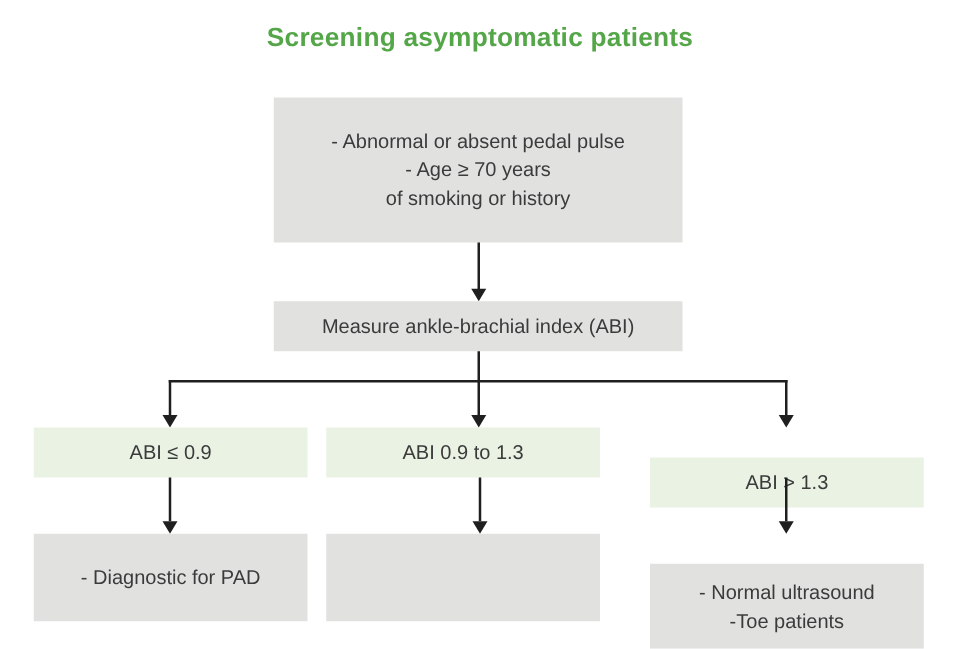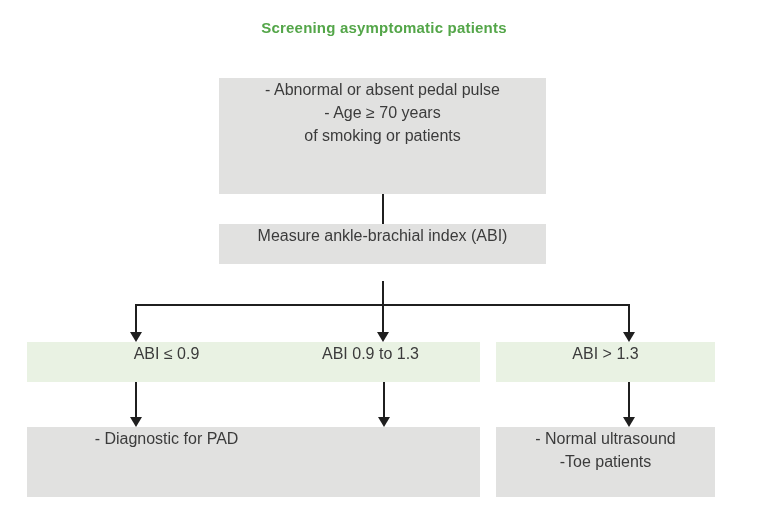--- a/index.html
+++ b/index.html
@@ -12,45 +12,46 @@
     color: #3b3b3b;
     overflow: hidden;
   }
   .title {
     position: absolute;
     top: 19px;
     left: 0;
     width: 768px;
     margin: 0;
     text-align: center;
-    font-size: 15px;
+    font-size: 21px;
     font-weight: bold;
     color: #54a649;
     letter-spacing: 0.2px;
   }
   .box {
     position: absolute;
     display: flex;
     flex-direction: column;
     align-items: center;
+    justify-content: center;
     font-size: 16px;
     line-height: 23px;
     text-align: center;
   }
   .gray  { background: #e1e1e0; }
   .green { background: #e9f2e3; }
 
   .criteria-box { left: 219px; top: 78px;  width: 327px; height: 116px; }
-  .measure-box  { left: 219px; top: 224px; width: 327px; height: 40px; }
+  .measure-box  { left: 219px; top: 241px; width: 327px; height: 40px; }
 
   .cond-box   { top: 342px; height: 40px; width: 219px; }
   .result-box { top: 427px; height: 70px; width: 219px; }
-  .col0 { left: 27px; padding-left: 30px; }
+  .col0 { left: 27px; }
   .col1 { left: 261px; }
-  .col2 { left: 496px; }
+  .col2 { left: 520px; margin-top: 24px; }
 
   .vl { position: absolute; width: 2px;  background: #1f1f1f; }
   .hl { position: absolute; height: 2px; background: #1f1f1f; }
   .ah {
     position: absolute;
     width: 0; height: 0;
     border-left: 6px solid transparent;
     border-right: 6px solid transparent;
     border-top: 10px solid #1f1f1f;
   }
@@ -79,21 +80,21 @@
 </head>
 <body>
 
 <div class="canvas">
 
   <h1 class="title">Screening asymptomatic patients</h1>
 
   <div class="box gray criteria-box">
     <div>- Abnormal or absent pedal pulse</div>
     <div>- Age ≥ 70 years</div>
-    <div>of smoking or patients</div>
+    <div>of smoking or history</div>
   </div>
 
   <div class="vl a1-line"></div>
   <div class="ah a1-head"></div>
 
   <div class="box gray measure-box">
     <div>Measure ankle-brachial index (ABI)</div>
   </div>
 
   <div class="vl trunk-line"></div>

